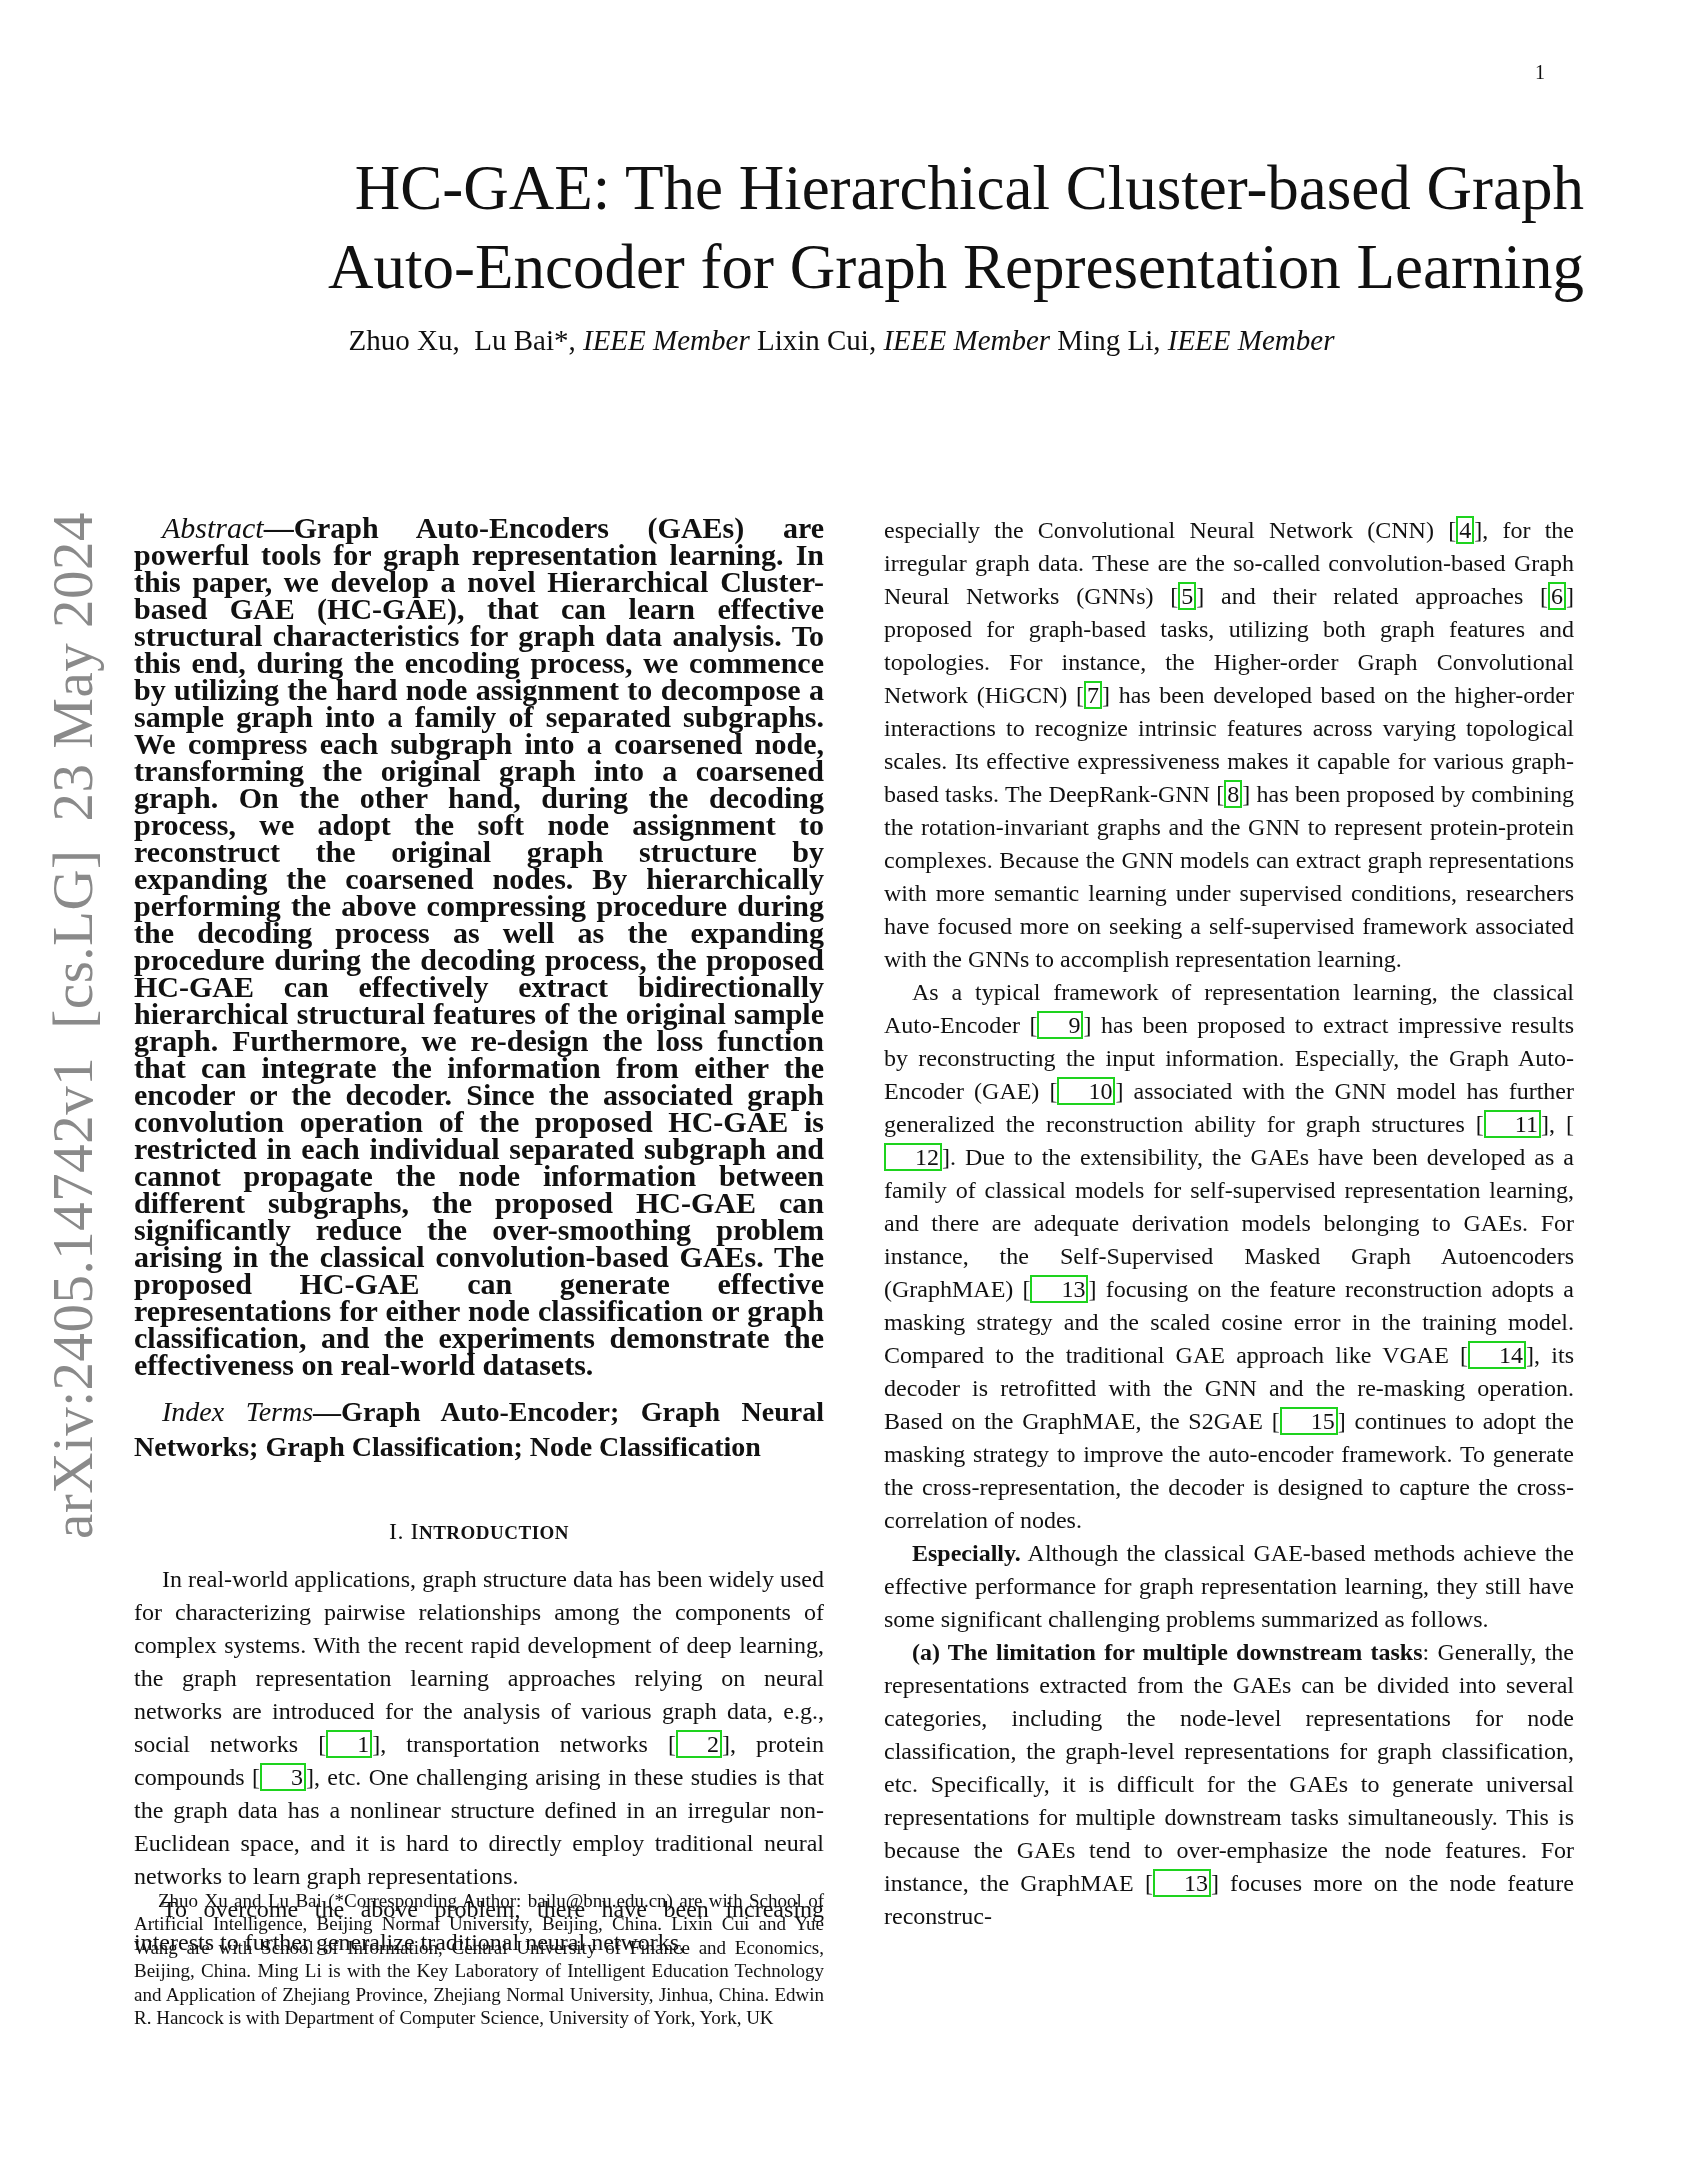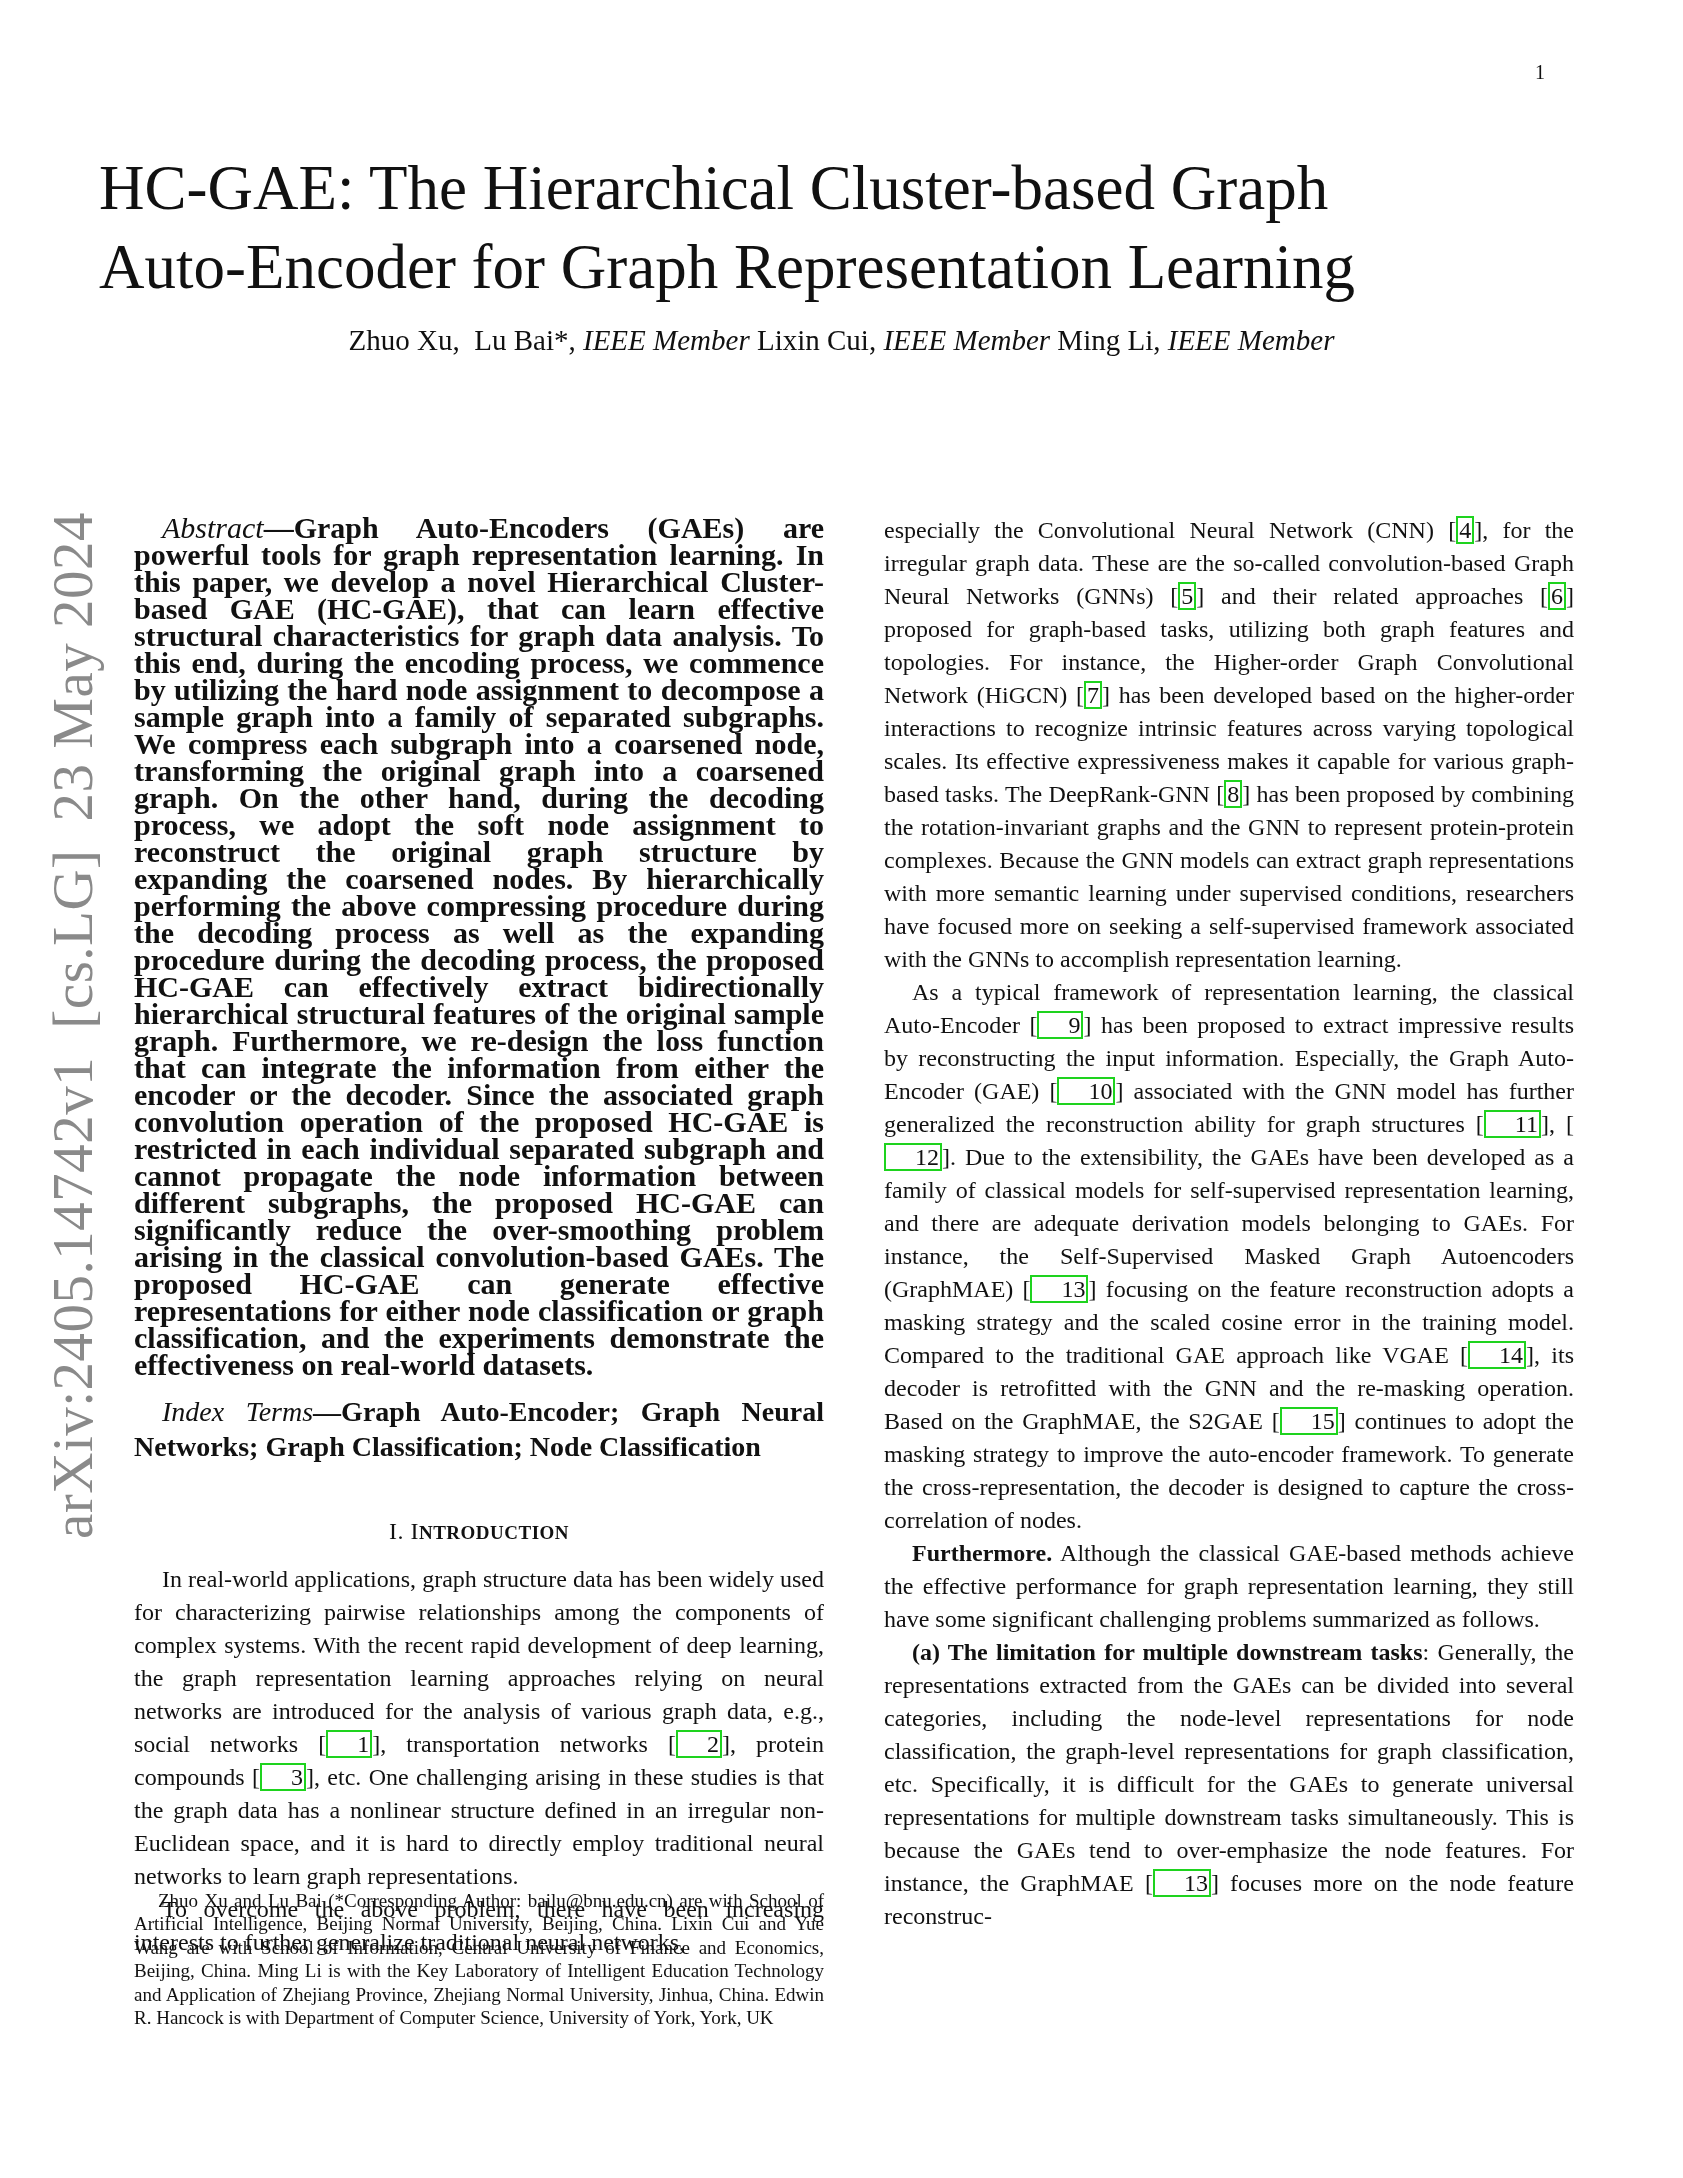--- a/index.html
+++ b/index.html
@@ -3,21 +3,21 @@
 <meta charset="utf-8">
 <style>
   html, body { margin:0; padding:0; background:#ffffff; }
   body { width:1683px; height:2178px; position:relative; overflow:hidden;
          font-family:"Liberation Serif","DejaVu Serif",serif; color:#111; }
   .page-num { position:absolute; top:61px; left:1535px; font-size:20px; }
   .watermark { position:absolute; left:40px; top:1539px; width:1020px; height:69px;
                transform-origin:0 0; transform:rotate(-90deg);
                font-size:57px; color:#8a8a8a; white-space:nowrap; letter-spacing:0.5px; }
   .watermark span { margin-right:28px; }
-  .title { position:absolute; top:149px; left:99px; width:1485px; text-align:left;
+  .title { position:absolute; top:149px; left:99px; width:1485px; text-align:right;
            font-size:63px; line-height:79px; }
   .authors { position:absolute; top:322px; left:99px; width:1485px; text-align:center;
              font-size:29px; line-height:37px; }
   .authors i { }
   .col { position:absolute; text-align:justify; font-size:24px; line-height:33px; }
   .col-left { left:134px; width:690px; top:514px; }
   .col-right { left:884px; width:690px; top:514px; }
   .abstract { font-weight:bold; font-size:30px; line-height:27px; text-indent:28px; margin:0; }
   .abstract i { font-weight:normal; }
   .index-terms { font-weight:bold; font-size:28px; line-height:35px; text-indent:28px; margin:16px 0 0 0; }
@@ -68,17 +68,17 @@
   <p class="body">To overcome the above problem, there have been increasing interests to further generalize traditional neural networks,</p>
 </div>
 
 <p class="footnote">Zhuo Xu and Lu Bai (*Corresponding Author: bailu@bnu.edu.cn) are with School of Artificial Intelligence, Beijing Normal University, Beijing, China. Lixin Cui and Yue Wang are with School of Information, Central University of Finance and Economics, Beijing, China. Ming Li is with the Key Laboratory of Intelligent Education Technology and Application of Zhejiang Province, Zhejiang Normal University, Jinhua, China. Edwin R. Hancock is with Department of Computer Science, University of York, York, UK</p>
 
 <div class="col col-right">
   <p class="body" style="text-indent:0"><span>especially the Convolutional Neural Network (CNN) [</span><a class="cite">4</a><span>], for the irregular graph data. These are the so-called convolution-based Graph Neural Networks (GNNs) [</span><a class="cite">5</a><span>] and their related approaches [</span><a class="cite">6</a><span>] proposed for graph-based tasks, utilizing both graph features and topologies. For instance, the Higher-order Graph Convolutional Network (HiGCN) [</span><a class="cite">7</a><span>] has been developed based on the higher-order interactions to recognize intrinsic features across varying topological scales. Its effective expressiveness makes it capable for various graph-based tasks. The DeepRank-GNN [</span><a class="cite">8</a><span>] has been proposed by combining the rotation-invariant graphs and the GNN to represent protein-protein complexes. Because the GNN models can extract graph representations with more semantic learning under supervised conditions, researchers have focused more on seeking a self-supervised framework associated with the GNNs to accomplish representation learning.</span></p>
 
   <p class="body"><span>As a typical framework of representation learning, the classical Auto-Encoder [</span><a class="cite">9</a><span>] has been proposed to extract impressive results by reconstructing the input information. Especially, the Graph Auto-Encoder (GAE) [</span><a class="cite">10</a><span>] associated with the GNN model has further generalized the reconstruction ability for graph structures [</span><a class="cite">11</a><span>], [</span><a class="cite">12</a><span>]. Due to the extensibility, the GAEs have been developed as a family of classical models for self-supervised representation learning, and there are adequate derivation models belonging to GAEs. For instance, the Self-Supervised Masked Graph Autoencoders (GraphMAE) [</span><a class="cite">13</a><span>] focusing on the feature reconstruction adopts a masking strategy and the scaled cosine error in the training model. Compared to the traditional GAE approach like VGAE [</span><a class="cite">14</a><span>], its decoder is retrofitted with the GNN and the re-masking operation. Based on the GraphMAE, the S2GAE [</span><a class="cite">15</a><span>] continues to adopt the masking strategy to improve the auto-encoder framework. To generate the cross-representation, the decoder is designed to capture the cross-correlation of nodes.</span></p>
 
-  <p class="body"><b>Furthermore.</b><span> Although the classical GAE-based methods achieve the effective performance for graph representation learning, they still have some significant challenging problems summarized as follows.</span></p>
+  <p class="body"><b>Especially.</b><span> Although the classical GAE-based methods achieve the effective performance for graph representation learning, they still have some significant challenging problems summarized as follows.</span></p>
 
   <p class="body"><b>(a) The limitation for multiple downstream tasks</b><span>: Generally, the representations extracted from the GAEs can be divided into several categories, including the node-level representations for node classification, the graph-level representations for graph classification, etc. Specifically, it is difficult for the GAEs to generate universal representations for multiple downstream tasks simultaneously. This is because the GAEs tend to over-emphasize the node features. For instance, the GraphMAE [</span><a class="cite">13</a><span>] focuses more on the node feature reconstruc-</span></p>
 </div>
 
 
 </body></html>

